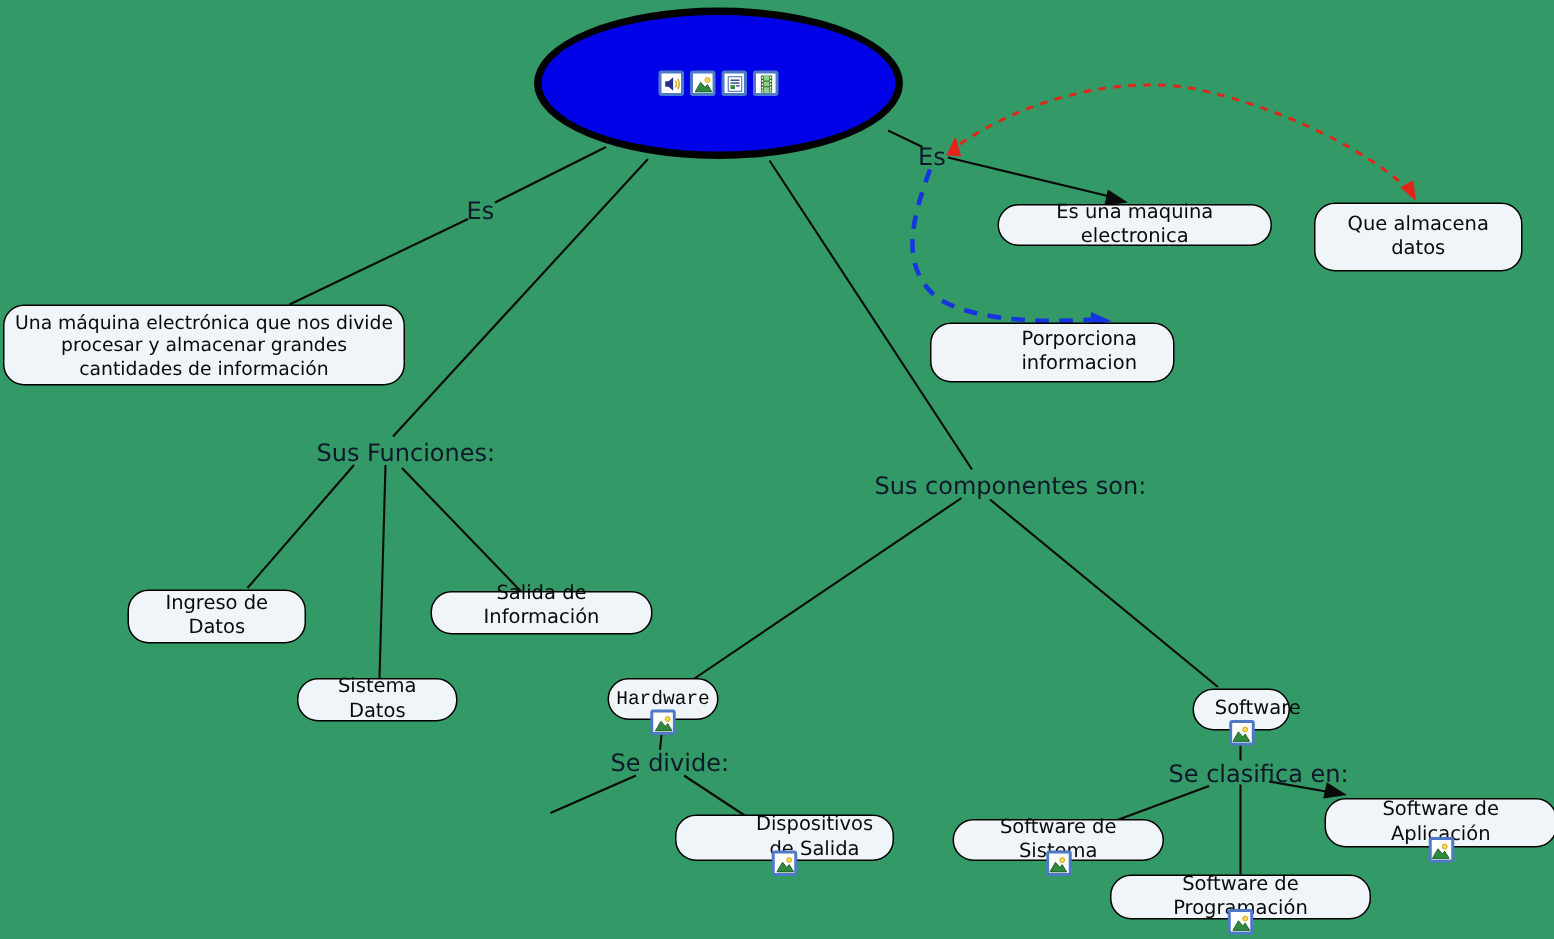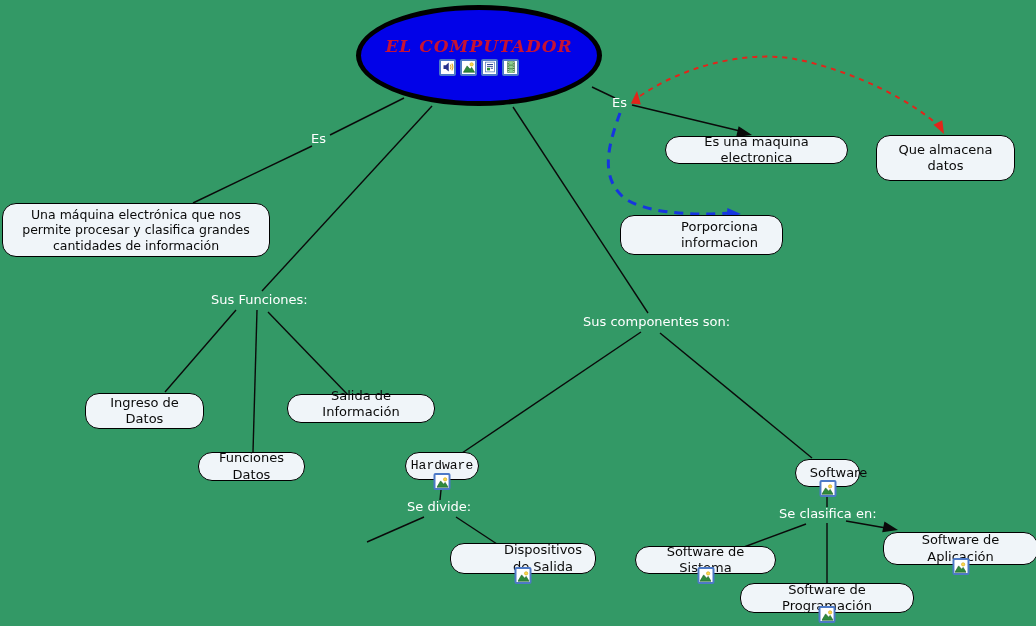--- a/index.html
+++ b/index.html
@@ -18,21 +18,21 @@
     border-radius:14px;
     display:flex;align-items:center;justify-content:center;
     text-align:center;
     font-size:13px;color:#0a0a0a;
     box-sizing:border-box;
     padding:2px 8px;
     line-height:1.25;
   }
   .link-label{
     position:absolute;z-index:2;
-    font-size:13px;color:#ffffff;
+    font-size:16px;color:#0f172a;
     white-space:nowrap;
   }
   .root-ellipse{
     position:absolute;z-index:2;
     left:356px;top:5px;width:246px;height:101px;
     background:#0202e8;
     border:5px solid #000;
     border-radius:50%;
     box-sizing:border-box;
     display:flex;flex-direction:column;align-items:center;justify-content:center;
@@ -133,21 +133,20 @@
     <path d="M 640,96 C 690,62 755,50 800,60 C 858,73 912,101 940,127" fill="none" stroke="#e2251a" stroke-width="2" stroke-dasharray="5 5"></path>
     <path d="M 620,113 C 608,146 600,176 623,197 C 642,212 686,216 729,213" fill="none" stroke="#1635e0" stroke-width="3" stroke-dasharray="9 7"></path>
     <polygon points="0,0 -15,-5.5 -15,5.5" transform="translate(752,135) rotate(13)" fill="#0a0a0a"></polygon>
     <polygon points="0,0 -15,-5.5 -15,5.5" transform="translate(898,530) rotate(12)" fill="#0a0a0a"></polygon>
     <polygon points="0,0 -13,-5 -13,5" transform="translate(637,91) rotate(-85)" fill="#e2251a"></polygon>
     <polygon points="0,0 -13,-5 -13,5" transform="translate(944,134) rotate(62)" fill="#e2251a"></polygon>
     <polygon points="0,0 -14,-5 -14,5" transform="translate(741,214) rotate(4)" fill="#1635e0"></polygon>
   </svg>
 
   <div class="root-ellipse">
-    <span class="root-title">EL COMPUTADOR</span>
     <span class="icon-row">
       <span class="eicon">
           <svg>
             <use href="#sym-audio"></use>
           </svg>
         </span>
       <span class="eicon">
           <svg>
             <use href="#sym-image"></use>
           </svg>
@@ -166,21 +165,21 @@
   </div>
 
   <span class="link-label" style="left:311px;top:131px;">Es</span>
   <span class="link-label" style="left:612px;top:95px;">Es</span>
   <span class="link-label" style="left:211px;top:292px;">Sus Funciones:</span>
   <span class="link-label" style="left:583px;top:314px;">Sus componentes son:</span>
   <span class="link-label" style="left:407px;top:499px;">Se divide:</span>
   <span class="link-label" style="left:779px;top:506px;">Se clasifica en:</span>
 
   <div class="node" style="left:2px;top:203px;width:268px;height:54px;font-size:12.5px;padding:2px 4px;">
-    <span>Una máquina electrónica que nos permite procesar y clasifica grandes cantidades de información</span>
+    <span>Una máquina electrónica que nos divide procesar y almacenar grandes cantidades de información</span>
   </div>
 
   <div class="node" style="left:665px;top:136px;width:183px;height:28px;">
     <span>Es una maquina electronica</span>
   </div>
 
   <div class="node" style="left:876px;top:135px;width:139px;height:46px;">
     <span>Que almacena datos</span>
   </div>
 
@@ -190,21 +189,21 @@
 
   <div class="node" style="left:85px;top:393px;width:119px;height:36px;">
     <span>Ingreso de Datos</span>
   </div>
 
   <div class="node" style="left:287px;top:394px;width:148px;height:29px;align-items:flex-end;">
     <span>Salida de Información</span>
   </div>
 
   <div class="node" style="left:198px;top:452px;width:107px;height:29px;">
-    <span>Funciones Datos</span>
+    <span>Sistema Datos</span>
   </div>
 
   <div class="node" style="left:405px;top:452px;width:74px;height:28px;font-family:Liberation Mono, monospace;">
     <span>Hardware</span>
     <span class="res-icon">
         <svg>
           <use href="#sym-image"></use>
         </svg>
       </span>
   </div>

